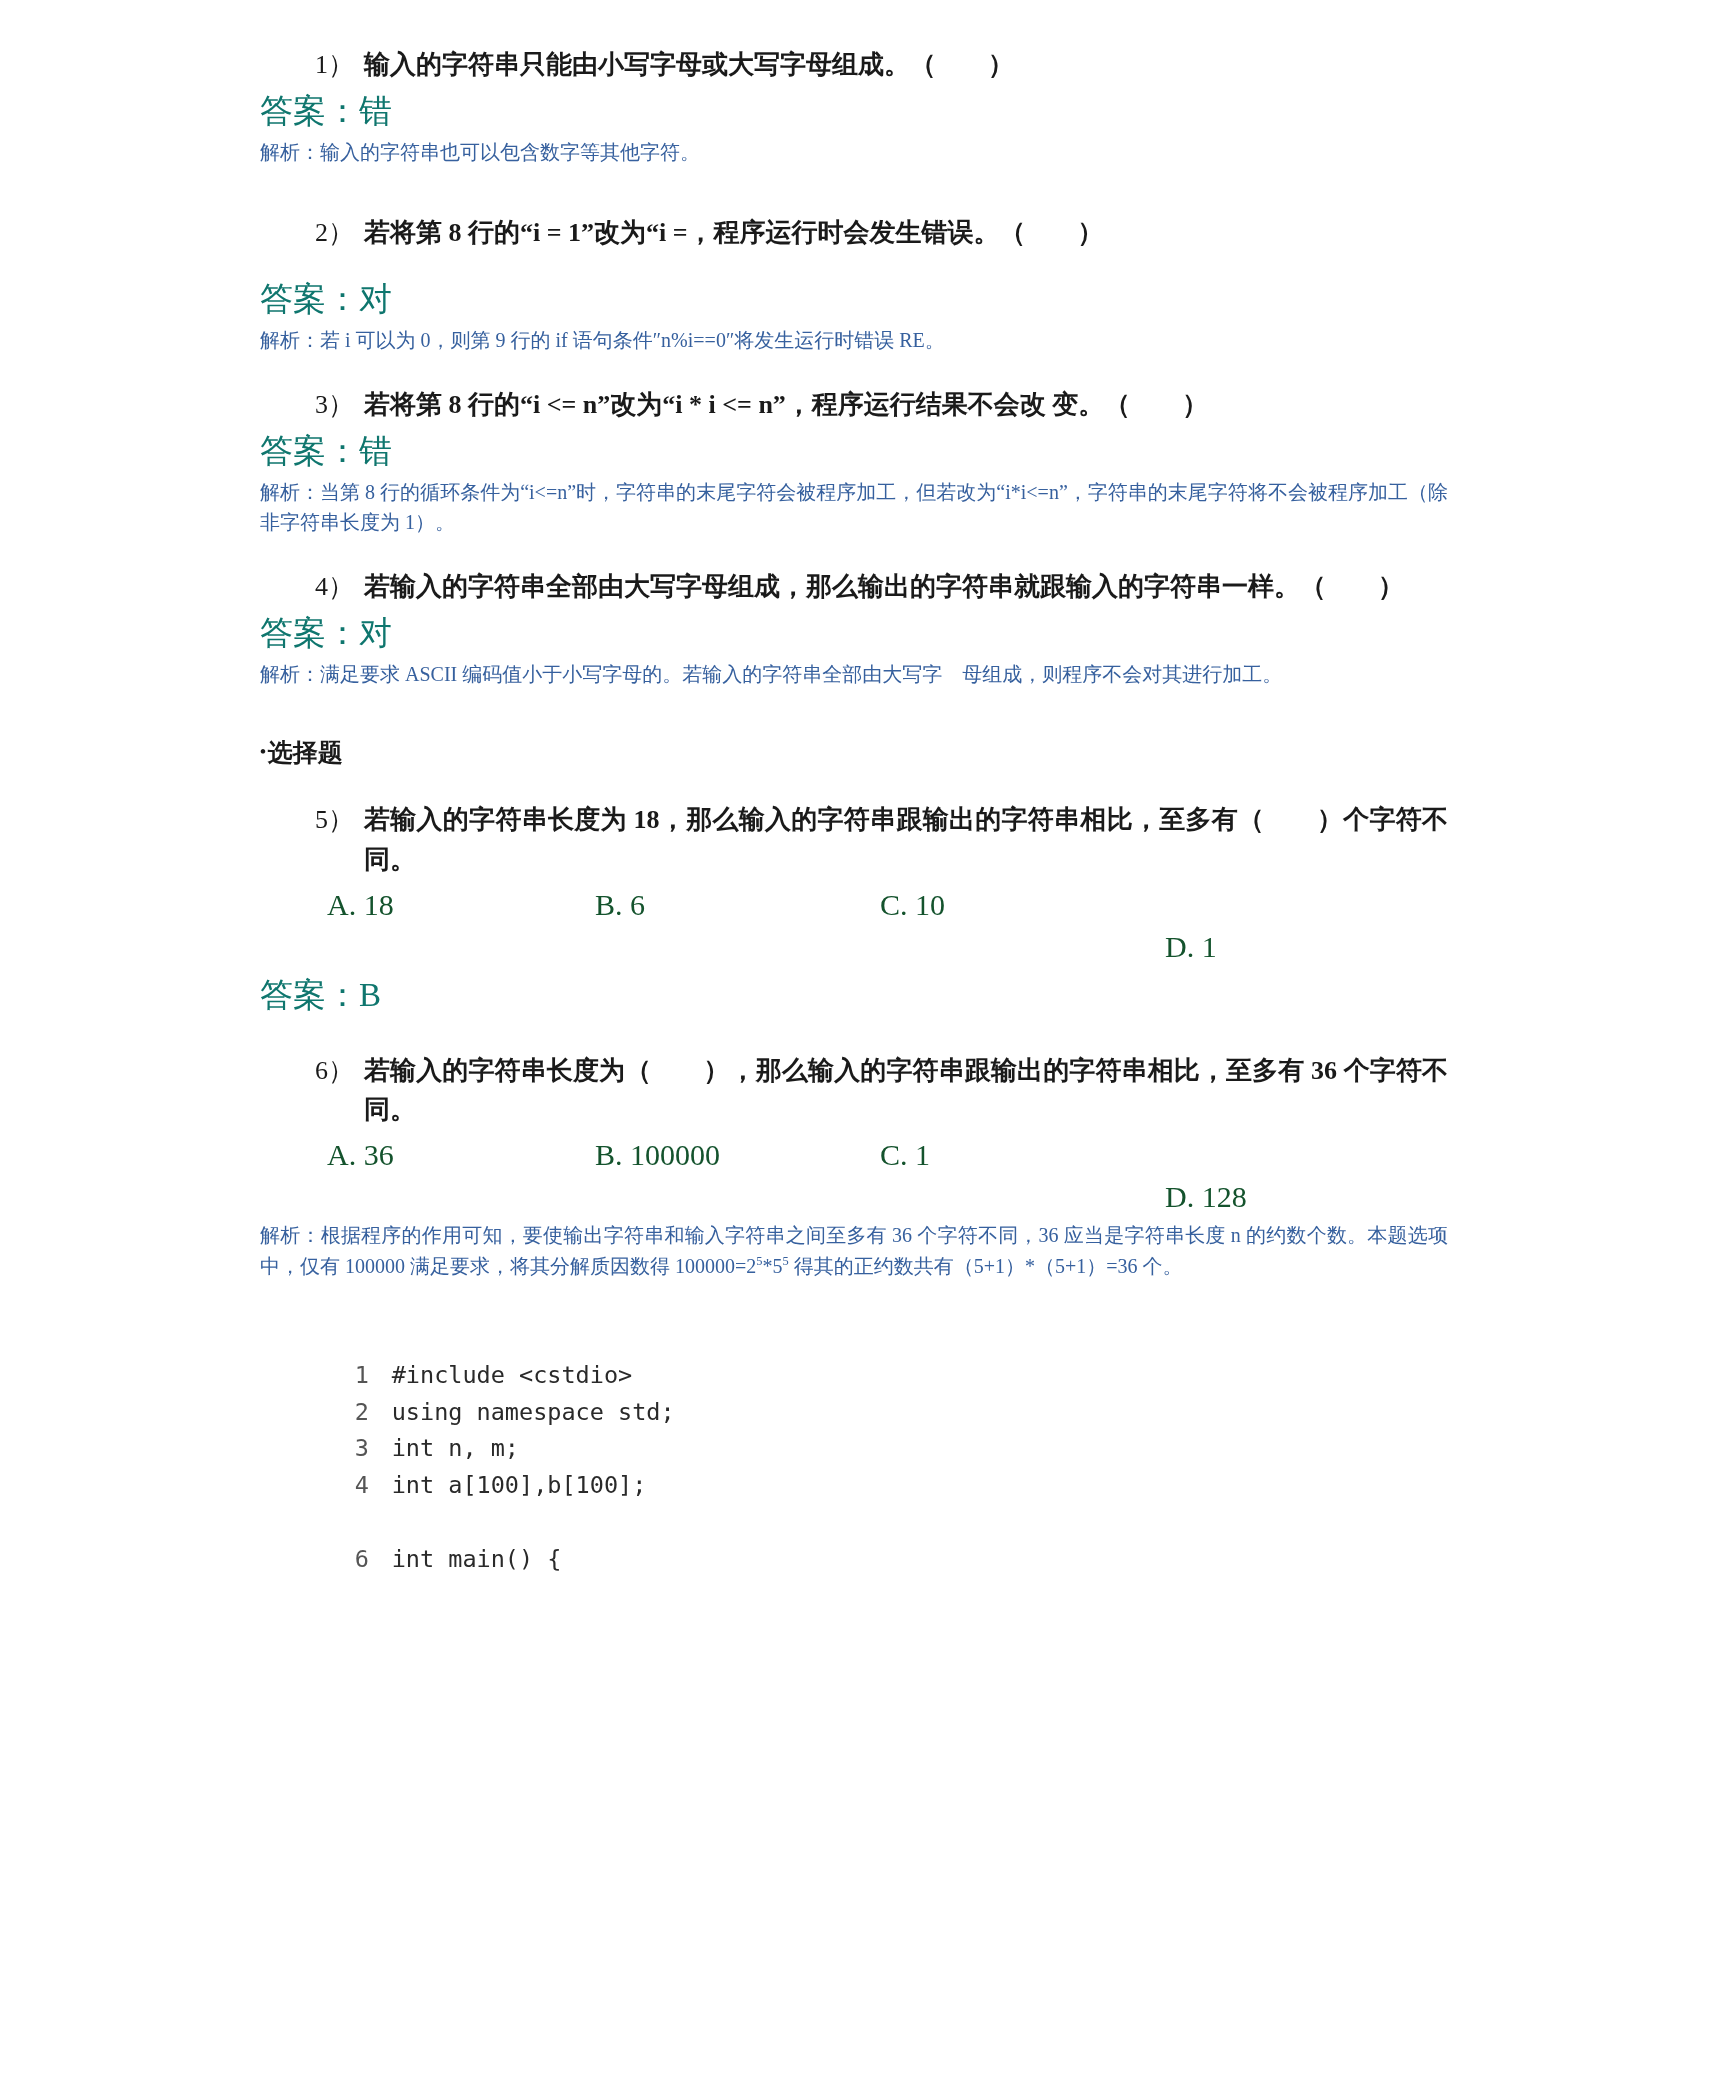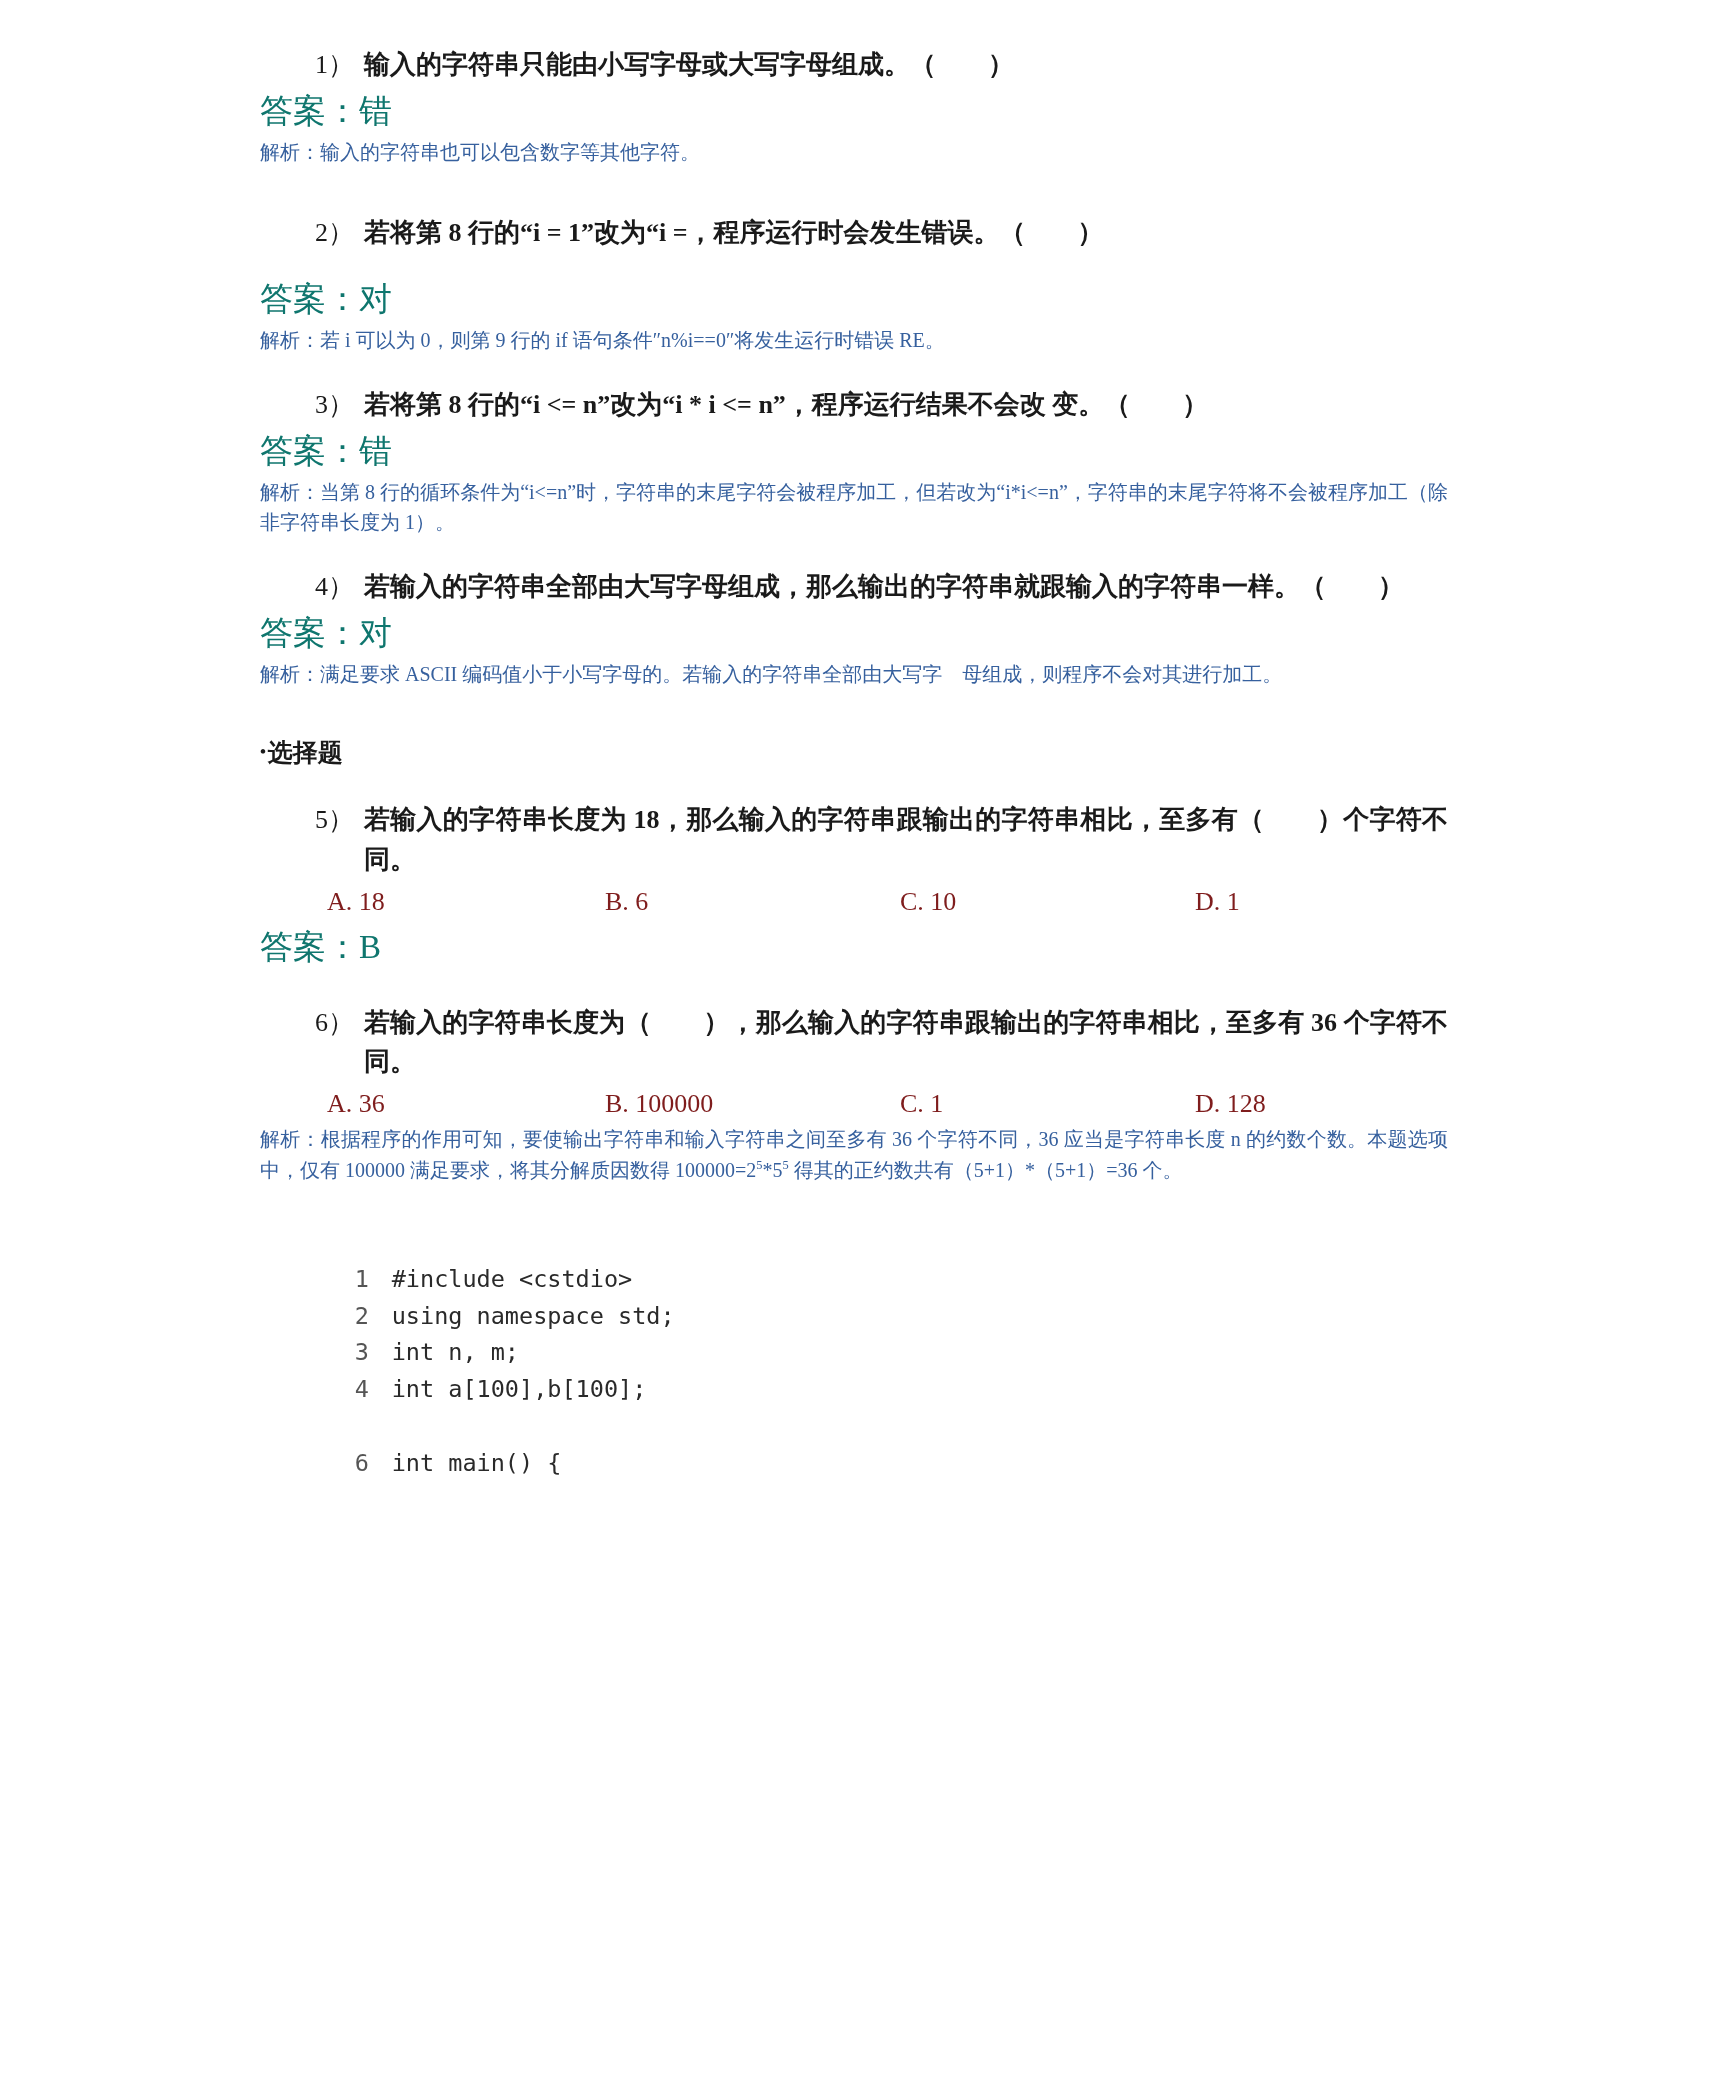--- a/index.html
+++ b/index.html
@@ -80,34 +80,33 @@
     margin-right: 1.7px;
     line-height: 1;
     position: relative;
     top: -4.2px;
   }
 
   
   .options {
     display: flex;
     padding-left: 67px;
-    font-size: 26px;
+    font-size: 30px;
     line-height: 1.5;
-    color: #7f1d1d;
+    color: #14532d;
     margin: 1.7px 0 0 0;
-    gap: 10px;
   }
   .options .opt {
     flex: 0 0 auto;
     white-space: nowrap;
   }
   .options .opt-a { width: 268px; }
   .options .opt-b { width: 285px; }
   .options .opt-c { width: 285px; }
-  .options .opt-d { width: auto; }
+  .options .opt-d { width: auto; margin-top: 42px; }
 
   
   .prog-head {
     font-size: 26px;
     line-height: 1.5;
     color: #1a1a1a;
     margin: 0;
   }
 
   

